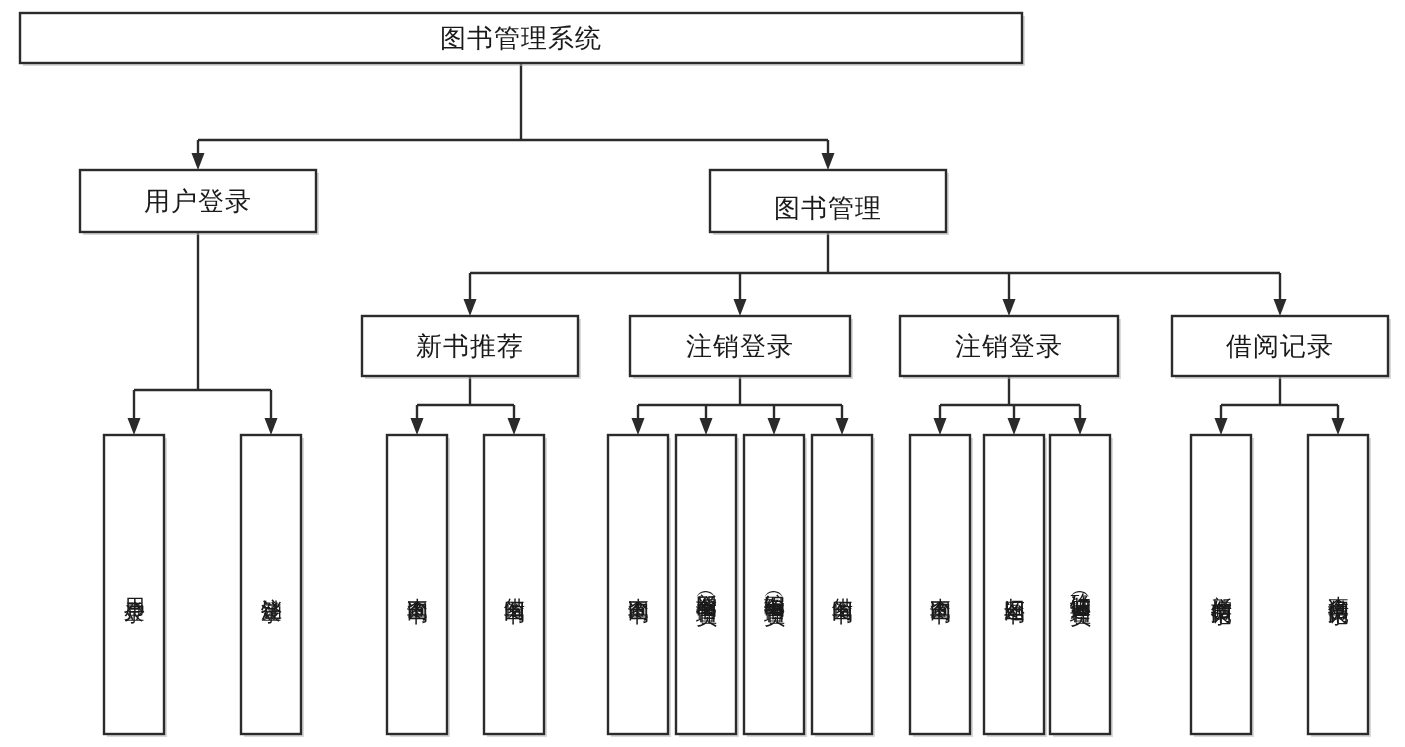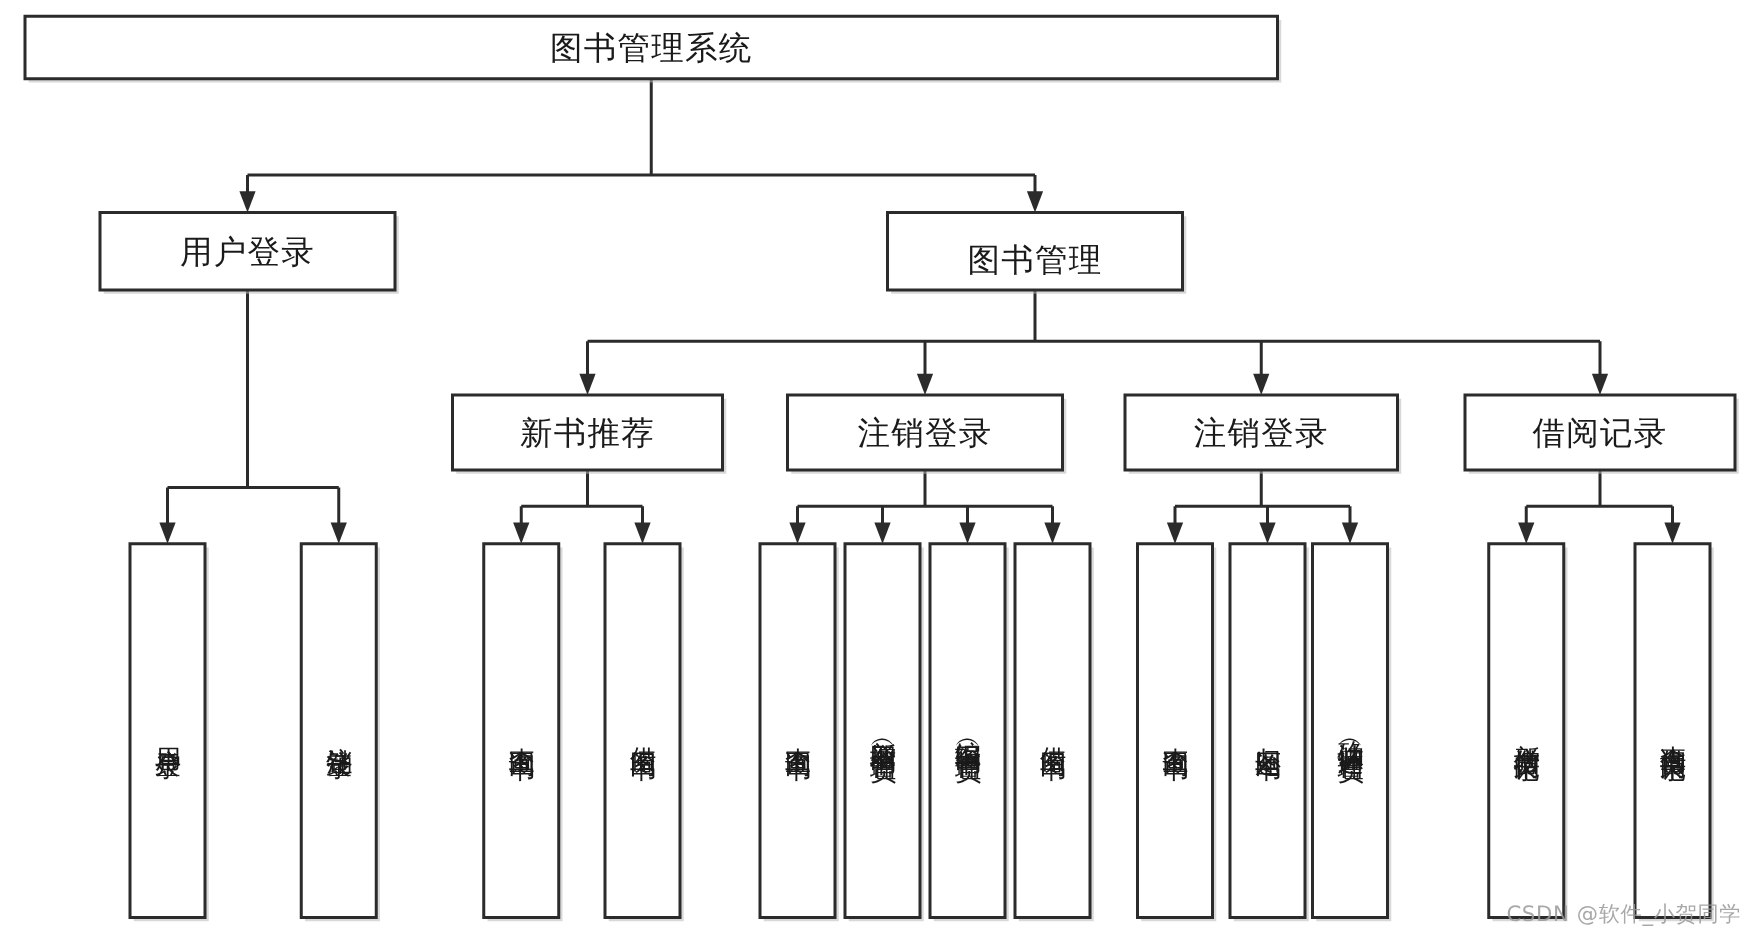--- a/index.html
+++ b/index.html
@@ -200,14 +200,13 @@
       <div class="vlabel" style="left: 608px; top: 435px; width: 60px; height: 299px;">查询图书</div>
       <div class="vlabel" style="left: 676px; top: 435px; width: 60px; height: 299px;">新增图书（管理员）</div>
       <div class="vlabel" style="left: 744px; top: 435px; width: 60px; height: 299px;">编辑图书（管理员）</div>
       <div class="vlabel" style="left: 812px; top: 435px; width: 60px; height: 299px;">借阅图书</div>
       <div class="vlabel" style="left: 910px; top: 435px; width: 60px; height: 299px;">查询图书</div>
       <div class="vlabel" style="left: 984px; top: 435px; width: 60px; height: 299px;">归还图书</div>
       <div class="vlabel" style="left: 1050px; top: 435px; width: 60px; height: 299px;">确认归还（管理员）</div>
       <div class="vlabel" style="left: 1191px; top: 435px; width: 60px; height: 299px;">新增借阅记录</div>
       <div class="vlabel" style="left: 1308px; top: 435px; width: 60px; height: 299px;">查询借阅记录</div>
     </div>
-  <div id="watermark">CSDN @软件_小贺同学</div>
 </div>
 
 </body></html>

